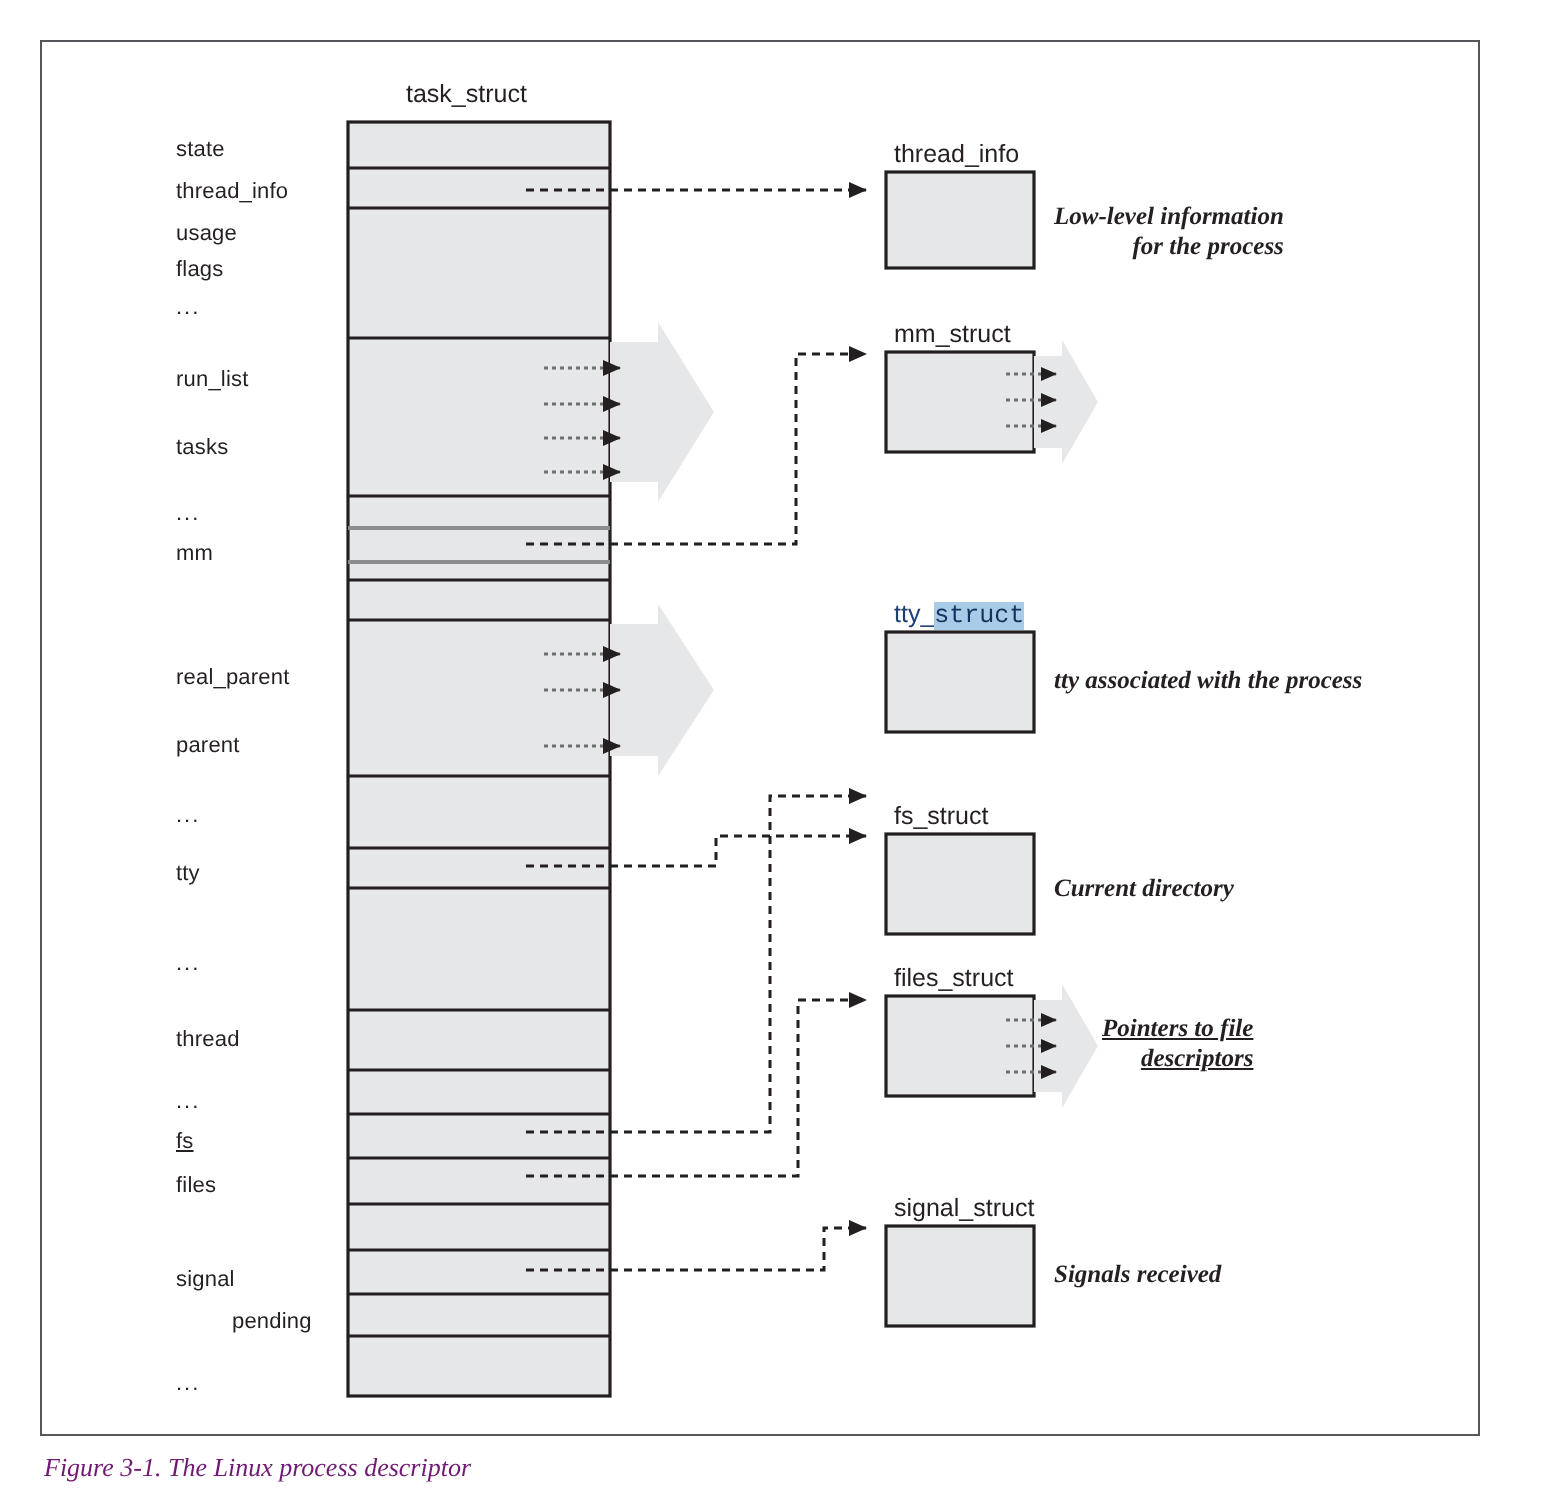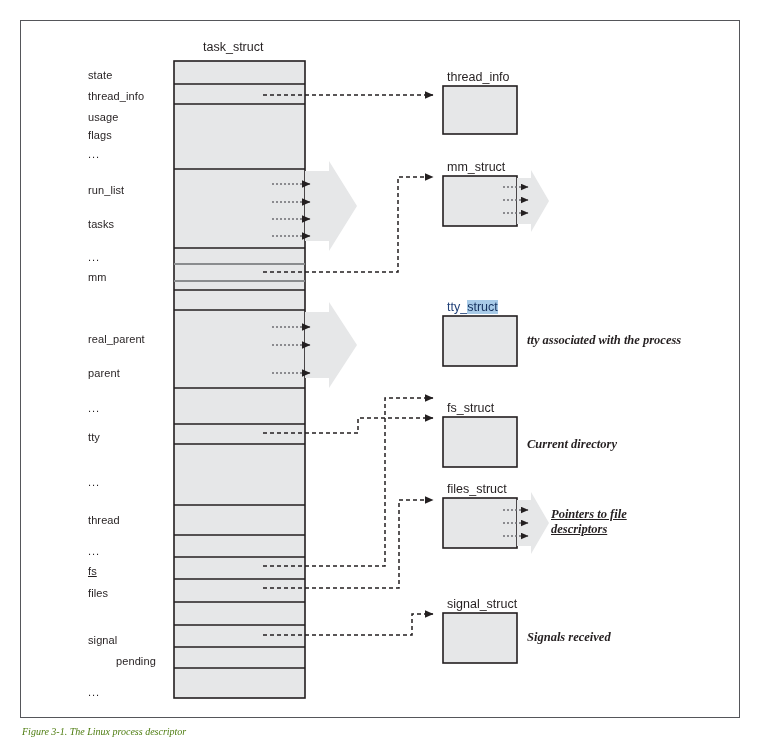--- a/index.html
+++ b/index.html
@@ -1,41 +1,41 @@
 <!DOCTYPE html>
 <html><head>
 <meta charset="utf-8">
 <style>
   html,body{margin:0;padding:0;background:#ffffff;}
   body{width:781px;height:755px;position:relative;
        font-family:"Liberation Sans",sans-serif;
        -webkit-font-smoothing:antialiased;}
 
-  #stage{position:absolute;left:0;top:0;width:781px;height:755px;overflow:hidden;}
+  #stage{position:absolute;left:0;top:0;width:781px;height:755px;overflow:hidden;text-align:right;}
 
   
   .frame{position:absolute;left:20px;top:20px;width:720px;height:698px;
          border:1.5px solid #55565a;background:#fff;box-sizing:border-box;}
 
   svg.layer{position:absolute;left:0;top:0;width:781px;height:755px;
             overflow:visible;pointer-events:none;}
 
   
   .fieldlabel{position:absolute;font-size:11px;color:#241f20;
               font-family:"Liberation Sans",sans-serif;white-space:nowrap;
               letter-spacing:.1px;}
   .structname{position:absolute;font-size:12.5px;color:#241f20;
               font-family:"Liberation Sans",sans-serif;white-space:nowrap;}
   .structname.hl{color:#1f3f77;}
-  .structname .sel{background:#a8cbe8;color:#15315e;}
+  .structname .sel{background:#a8cbe8;color:#15315e;font-family:Liberation Mono, monospace;}
   .desc{position:absolute;font-size:12.5px;color:#241f20;font-style:italic;
         font-family:"Liberation Serif",serif;white-space:nowrap;line-height:15px;
         font-weight:600;}
-  .caption{position:absolute;left:22px;top:726px;font-size:10px;font-style:italic;
-           font-family:"Liberation Serif",serif;color:#4d7c0f;white-space:nowrap;}
+  .caption{position:absolute;left:22px;top:726px;font-size:13px;font-style:italic;
+           font-family:"Liberation Serif",serif;color:#701a75;white-space:nowrap;}
   .ellipsis{letter-spacing:1px;}
 </style>
 </head>
 <body>
 
 <div id="stage">
 
   <div class="frame"></div>
 
   <div class="structname" style="left:203px;top:40px;">task_struct</div>
@@ -165,20 +165,21 @@
   </div>
 
   <div class="structname" style="left:447px;top:70px;">thread_info</div>
   <div class="structname" style="left:447px;top:160px;">mm_struct</div>
 
   <div class="structname hl" style="left:447px;top:300px;"><span>tty_</span><span class="sel">struct</span></div>
   <div class="structname" style="left:447px;top:401px;">fs_struct</div>
   <div class="structname" style="left:447px;top:482px;">files_struct</div>
   <div class="structname" style="left:447px;top:597px;">signal_struct</div>
 
+  <div class="desc" style="left:527px;top:101px;">Low-level information<br>for the process</div>
   <div class="desc" style="left:527px;top:333px;">tty associated with the process</div>
   <div class="desc" style="left:527px;top:437px;">Current directory</div>
   <div class="desc" style="left:551px;top:507px;text-decoration:underline;">Pointers to file<br>descriptors</div>
   <div class="desc" style="left:527px;top:630px;">Signals received</div>
 
   <div class="caption">Figure 3-1. The Linux process descriptor</div>
 
 </div>
 
 </body></html>

